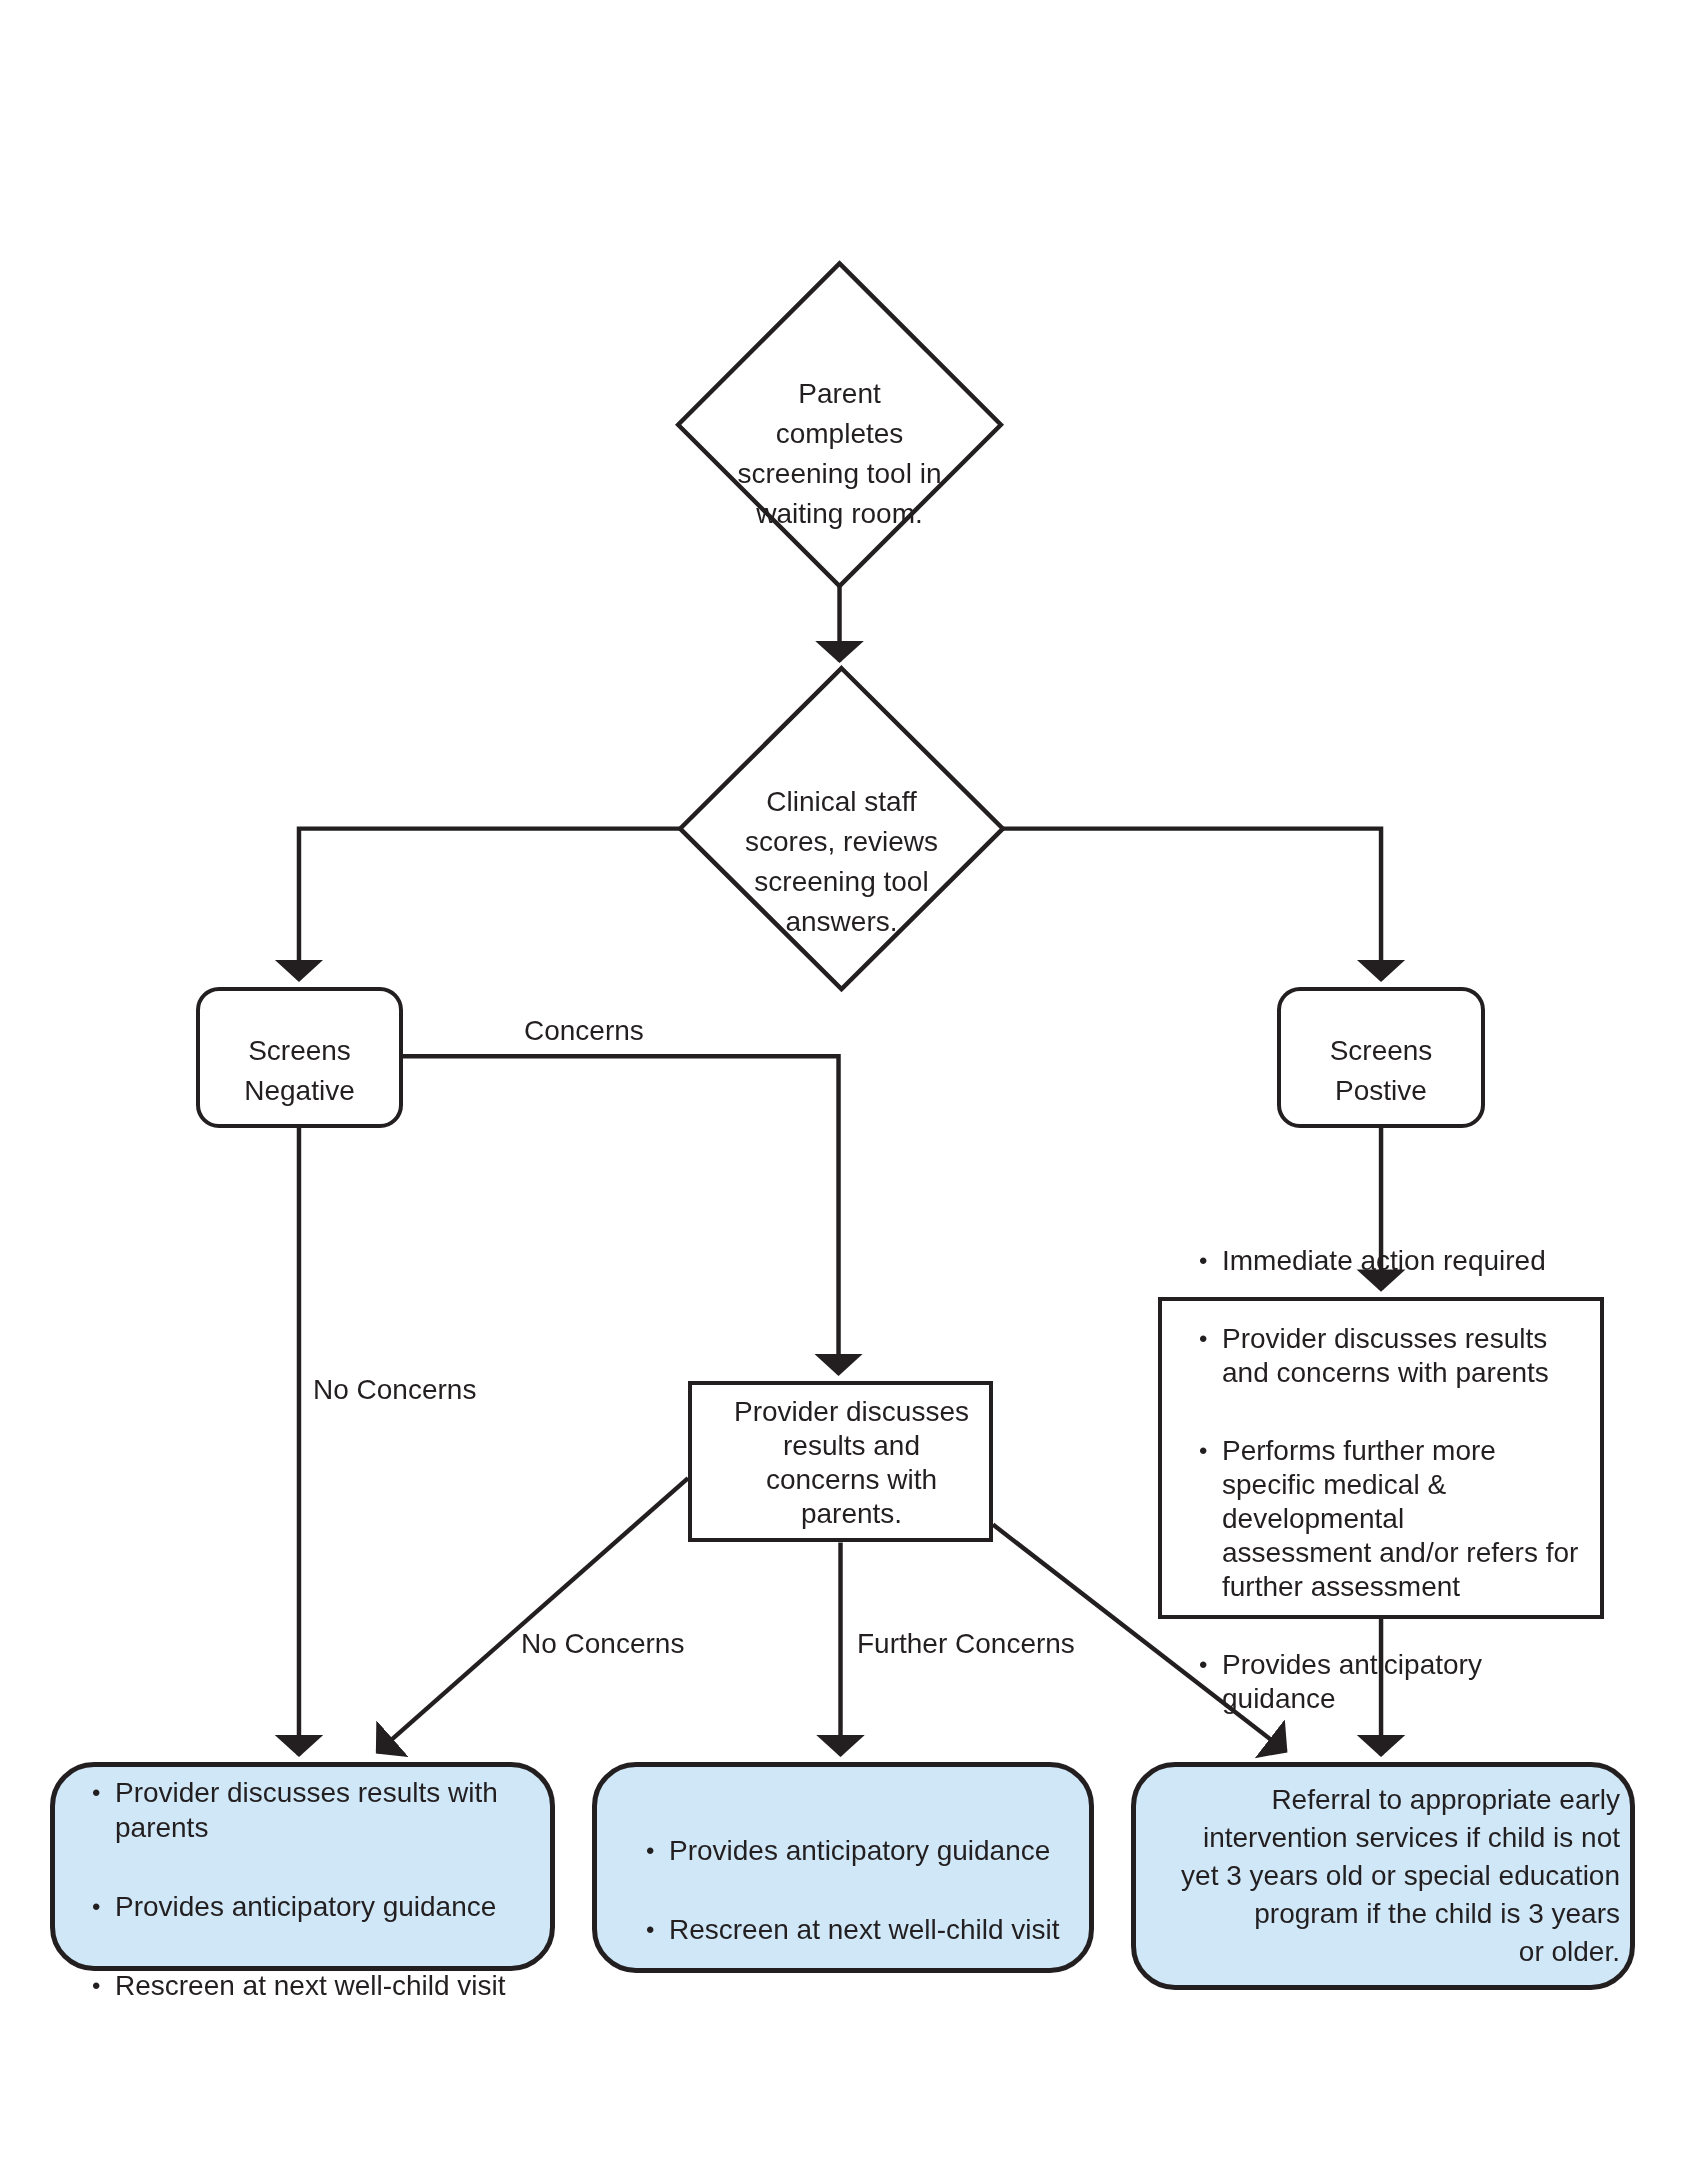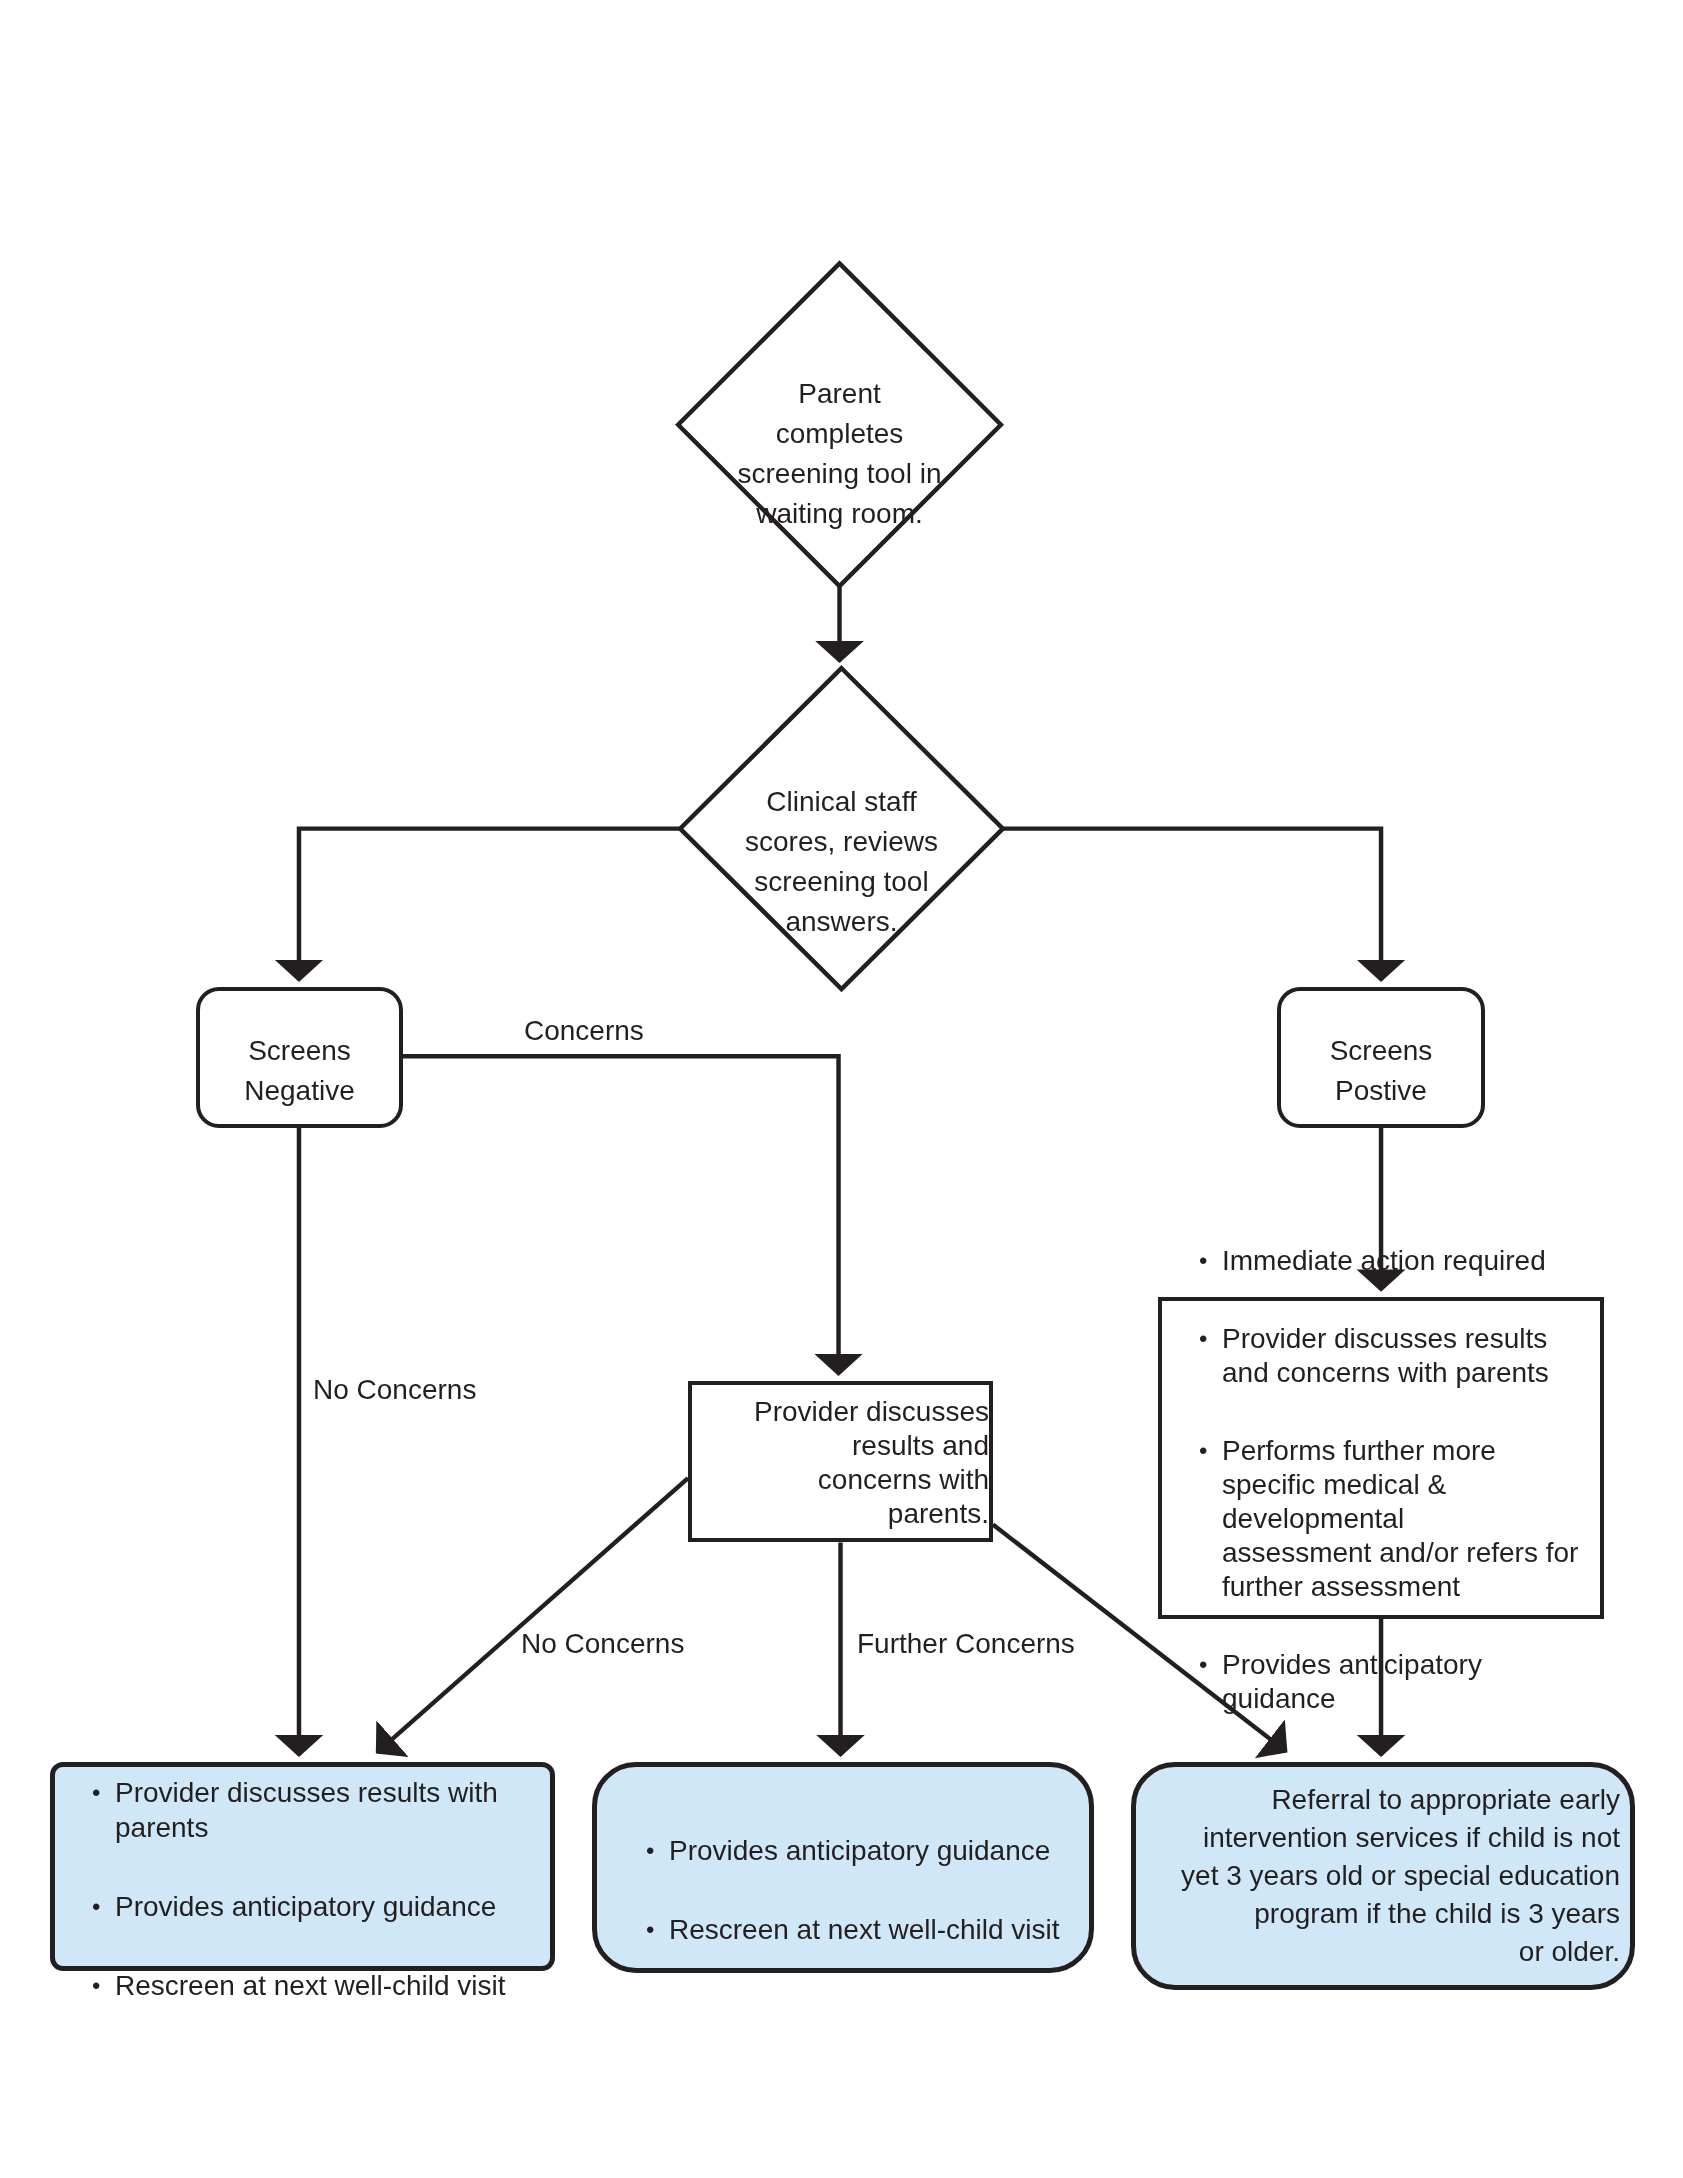--- a/index.html
+++ b/index.html
@@ -29,41 +29,41 @@
     position:absolute;text-align:center;white-space:pre-line;
     font-size:28px;line-height:40px;margin-top:26px;
   }
   .box{
     position:absolute;background:var(--c-node);
     border:4px solid var(--c-line);box-sizing:border-box;
   }
   .box.center{display:flex;align-items:center;justify-content:center;border-radius:23px;}
   .box .node-label{position:static;}
   .provider-label{
-    text-align:right;font-size:28px;line-height:34px;white-space:pre-line;
+    text-align:center;font-size:28px;line-height:34px;white-space:pre-line;
     padding:10px 0 0 22px;
   }
   .outcome{
     position:absolute;background:var(--c-outcome);
     border:5px solid var(--c-line);border-radius:44px;box-sizing:border-box;
     display:flex;flex-direction:column;justify-content:center;
   }
   ul.bullets{
     list-style:none;margin:0;padding:0;
     font-size:28px;line-height:35px;
   }
   ul.bullets li{
     position:relative;padding-left:32px;white-space:pre-line;text-align:left;margin-top:44px;
   }
   ul.bullets li::before{
     content:"\2022";position:absolute;left:9px;top:0px;font-size:24px;
   }
   .positive-actions{padding:20px 8px 20px 28px;display:flex;flex-direction:column;justify-content:center;}
   .positive-actions ul.bullets{line-height:34px;}
-  .outcome-left{padding-left:28px;padding-right:6px;border-radius:13px;}
+  .outcome-left{padding-left:28px;padding-right:6px;}
   .outcome-middle{padding-left:40px;padding-right:6px;}
   .outcome-text{
     text-align:right;font-size:28px;line-height:38px;white-space:pre-line;
     padding:0 10px 0 40px;
   }
   .edge-label{position:absolute;font-size:28px;white-space:nowrap;}
 </style>
 </head>
 <body>
 

